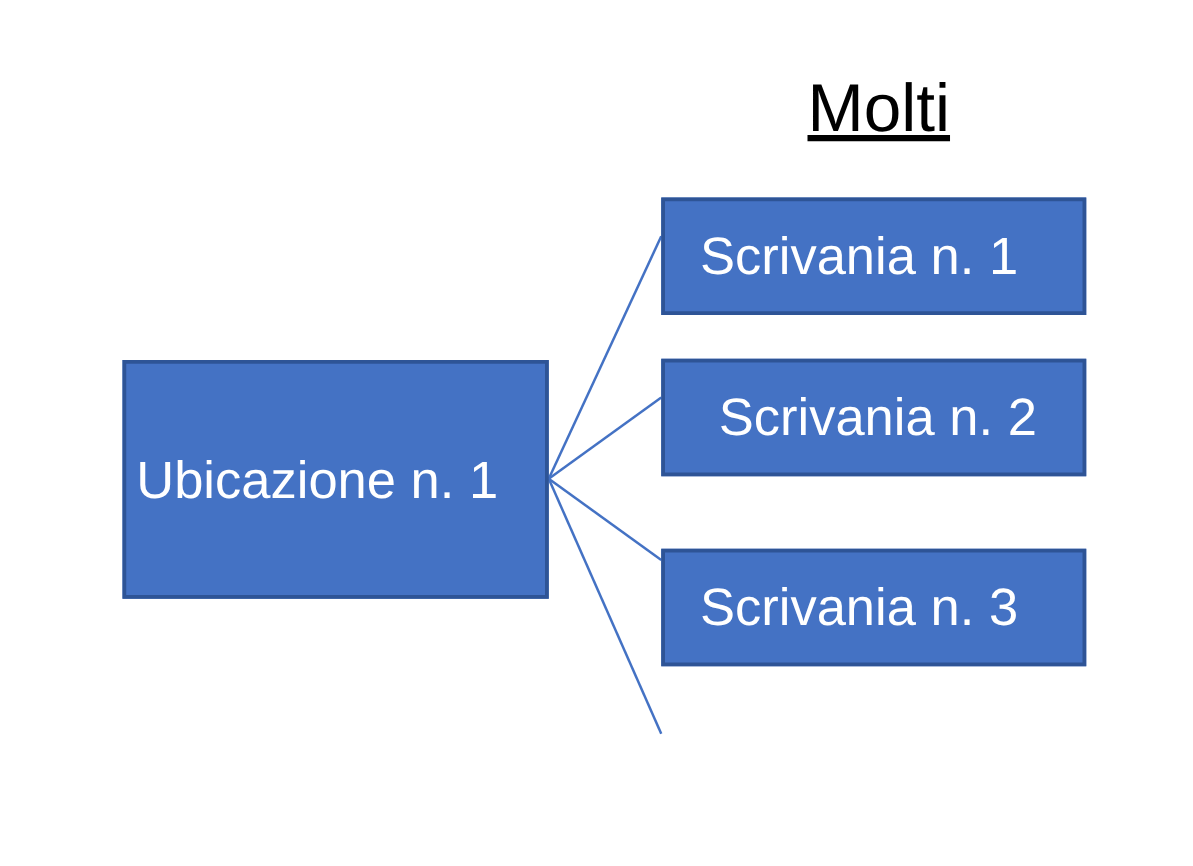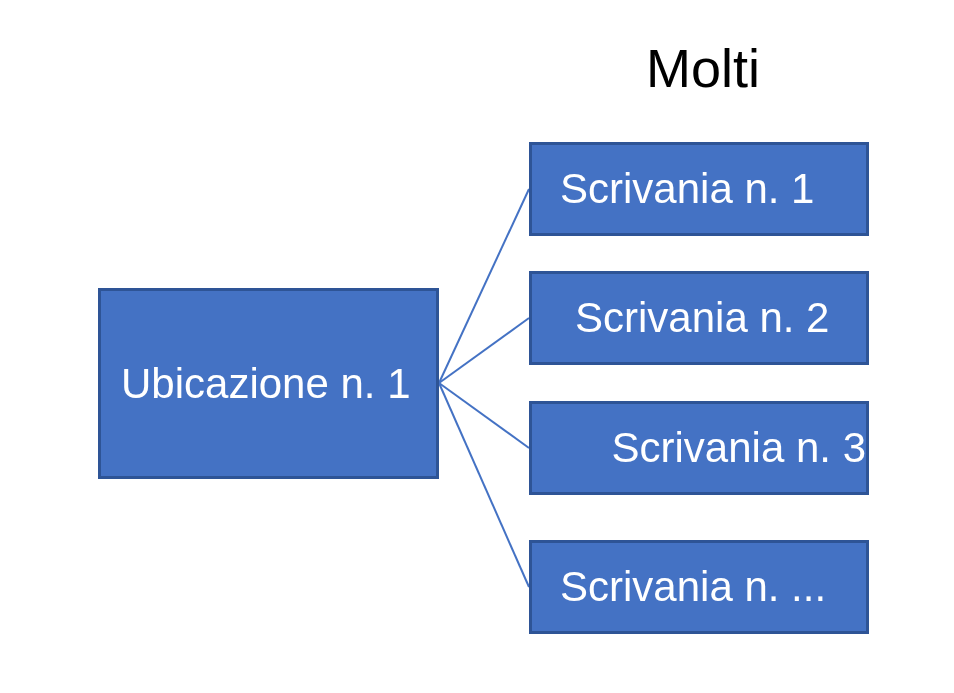--- a/index.html
+++ b/index.html
@@ -32,48 +32,50 @@
     align-items: center;
     color: #FFFFFF;
     font-weight: 400;
   }
   .node-one {
     left: 98px;
     top: 288px;
     width: 341px;
     height: 191px;
     font-size: 42px;
-    padding-left: 20px;
+    padding-left: 8px;
   }
   .node-many {
     left: 529px;
     width: 340px;
     height: 94px;
     font-size: 42px;
     padding-left: 28px;
+    margin-top: 16px;
   }
   .node-many.m1 { top: 142px; }
   .node-many.m2 { top: 271px; padding-left: 43px; }
-  .node-many.m3 { top: 401px; justify-content: flex-end; }
+  .node-many.m3 { top: 423px; }
   .node-many.m4 { top: 540px; }
 
   .caption {
     position: absolute;
     color: #000000;
     font-size: 54px;
     line-height: 1;
     white-space: nowrap;
   }
   .caption-uno {
     left: 216px;
     top: 196px;
   }
   .caption-molti {
     left: 646px;
-    top: 41px;
+    top: 60px;
+    text-decoration: underline;
   }
 </style>
 </head>
 <body>
 
 <div id="canvas">
 
   <svg class="connector-layer" viewBox="0 0 954 693" width="954" height="693" xmlns="http://www.w3.org/2000/svg">
     <g id="connector-group" stroke="#4472C4" stroke-width="2" fill="none">
         <line x1="439" y1="383" x2="529" y2="189"></line>
@@ -95,17 +97,14 @@
   </div>
 
   <div class="node node-many m2">
     <span>Scrivania n. 2</span>
   </div>
 
   <div class="node node-many m3">
     <span>Scrivania n. 3</span>
   </div>
 
-  <div class="node node-many m4">
-    <span>Scrivania n. ...</span>
-  </div>
 
 </div>
 
 </body></html>

